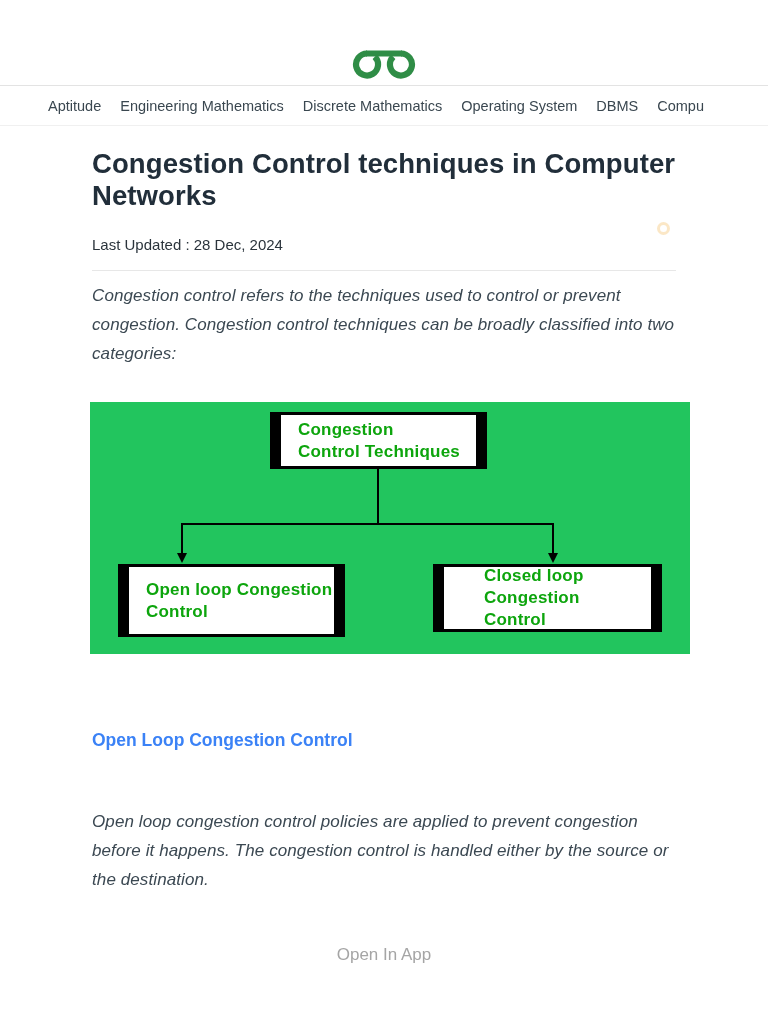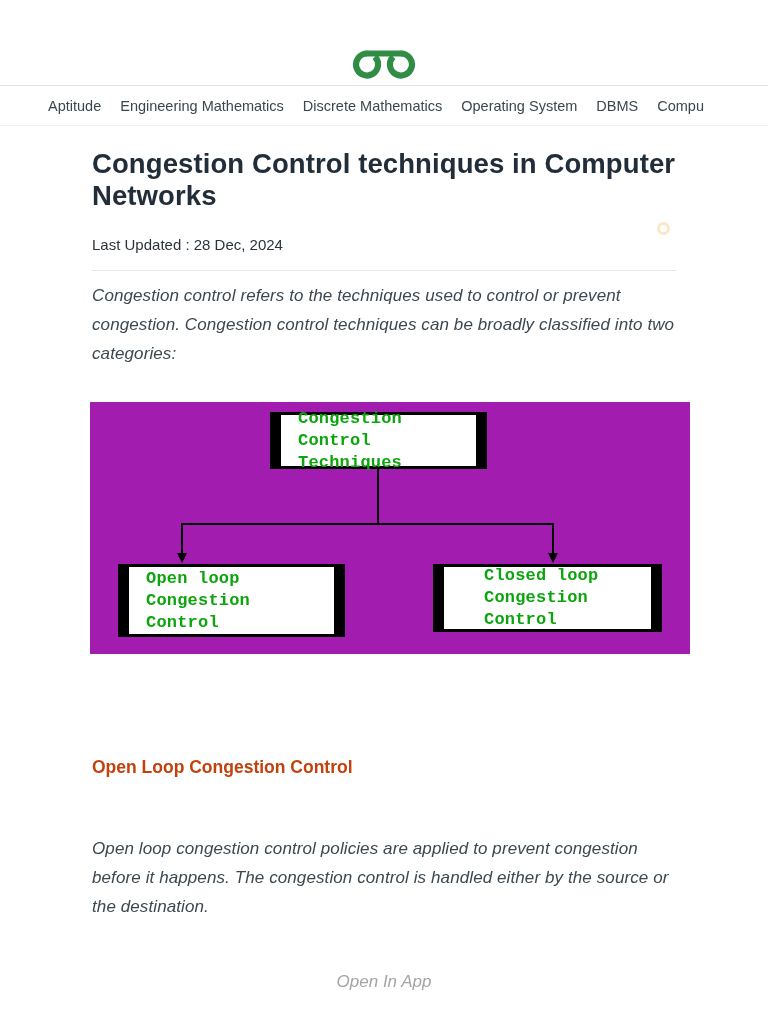--- a/index.html
+++ b/index.html
@@ -87,22 +87,21 @@
     font-style: italic;
   }
 
   
   .diagram {
     position: relative;
     margin-top: 34px;
     margin-left: -2px;
     width: 600px;
     height: 252px;
-    background: #a21caf;
-    font-family: Liberation Mono, monospace;
+    background: #22c55e;
   }
   .dnode {
     position: absolute;
     background: #ffffff;
     border-top: 3px solid #000;
     border-bottom: 3px solid #000;
     border-left: 11px solid #000;
     border-right: 11px solid #000;
     display: flex;
     flex-direction: column;
@@ -130,37 +129,36 @@
     width: 0; height: 0;
     border-left: 5px solid transparent;
     border-right: 5px solid transparent;
     border-top: 10px solid #000;
   }
   .arrow-left  { left: 87px;  top: 151px; }
   .arrow-right { left: 458px; top: 151px; }
 
   
   .section-heading {
-    margin-top: 103px;
+    margin-top: 76px;
     font-size: 17.5px;
     font-weight: 700;
-    color: #c2410c;
+    color: #3b82f6;
   }
   .section-body { margin-top: 56px; }
 
   .open-in-app-row {
     margin-top: 51px;
     text-align: center;
   }
   .open-in-app {
     font-size: 17px;
     color: #a5a5a5;
     cursor: pointer;
     display: inline-block;
-    font-style: italic;
   }
 </style>
 </head>
 <body>
 
 <div class="page">
 
   <div class="logo-row">
     <a class="logo-link">
       <span>

